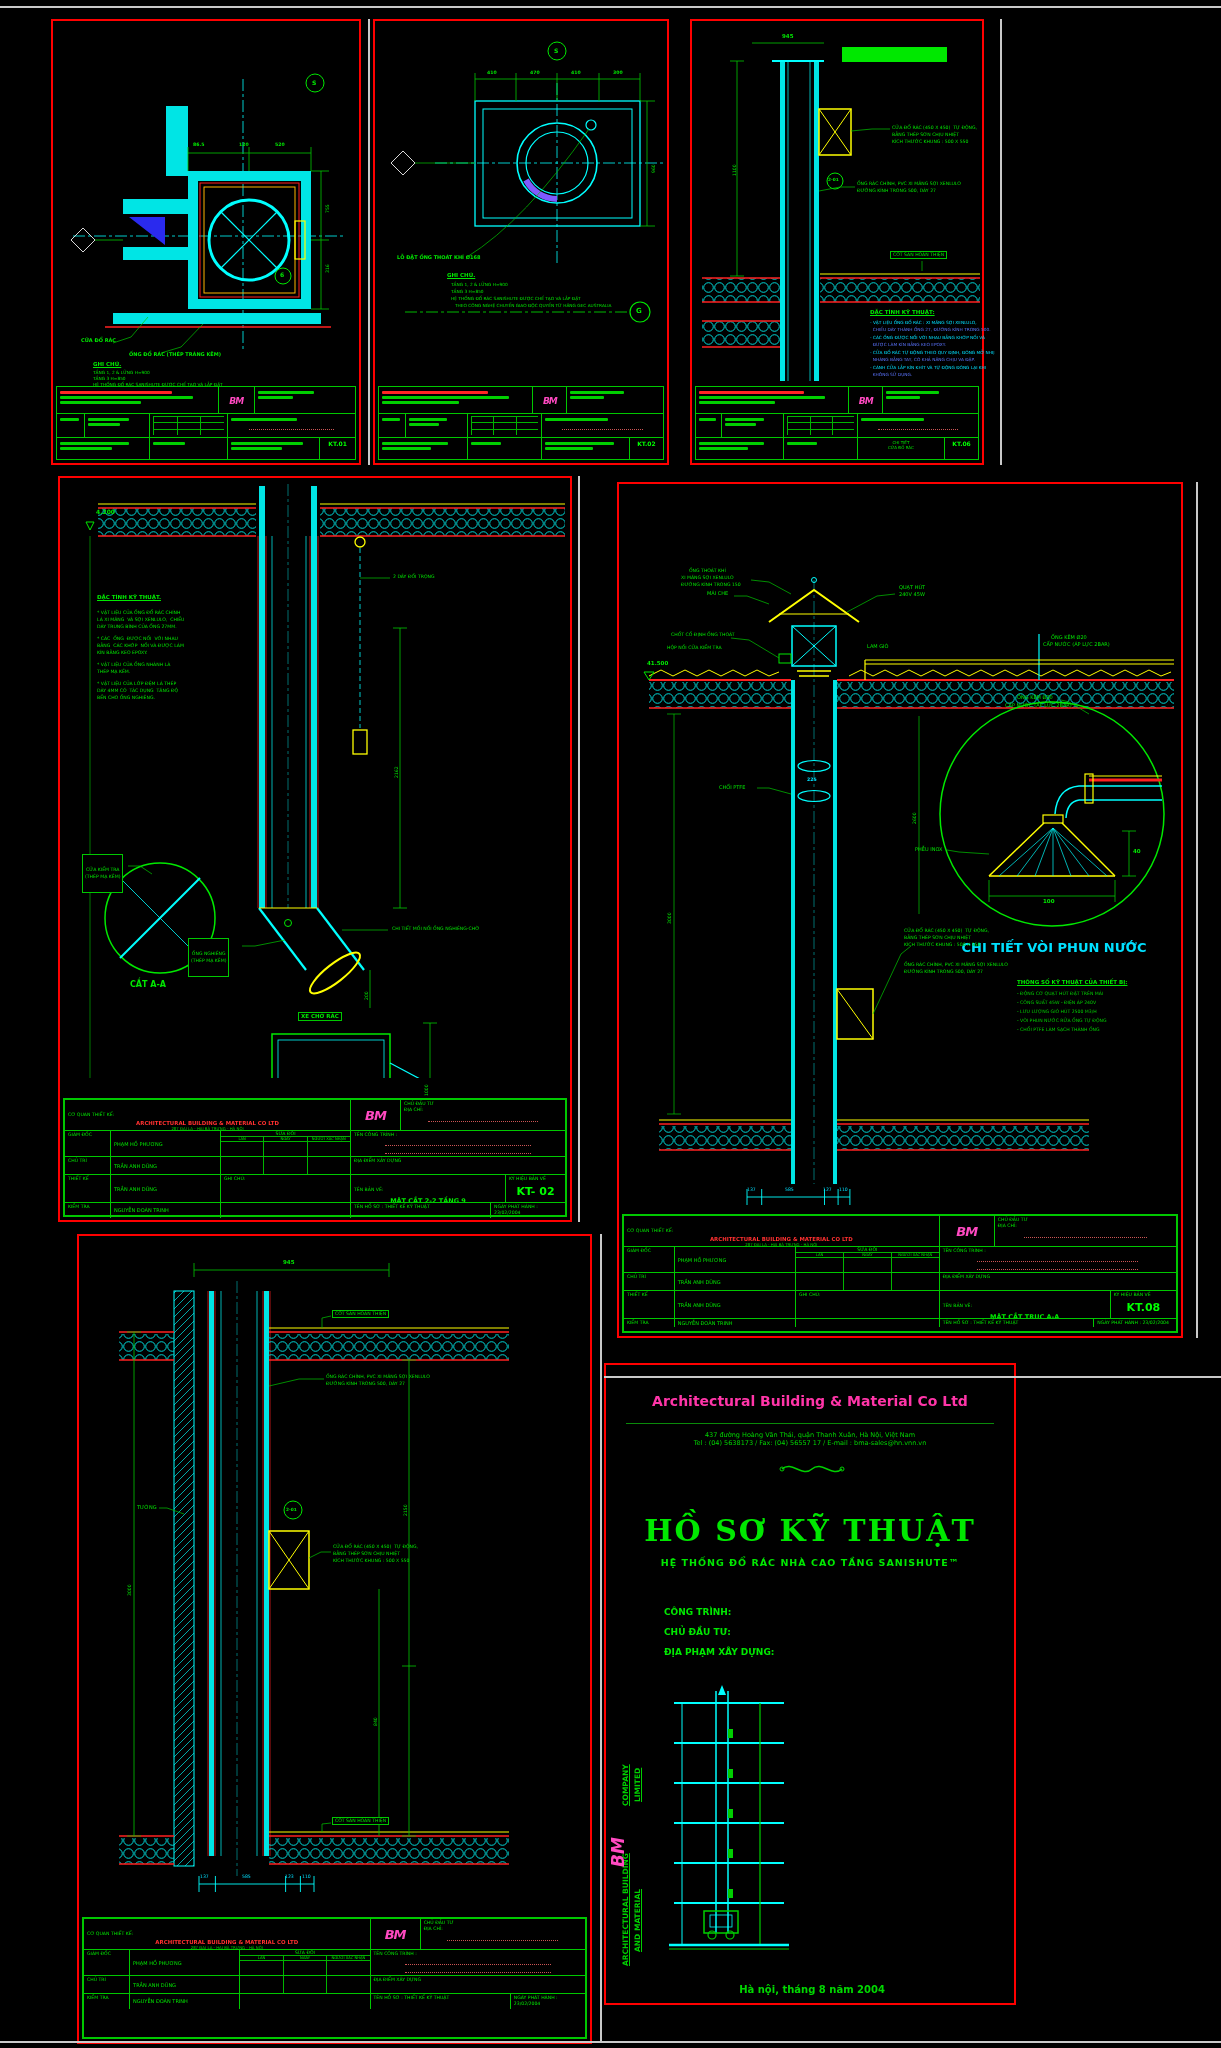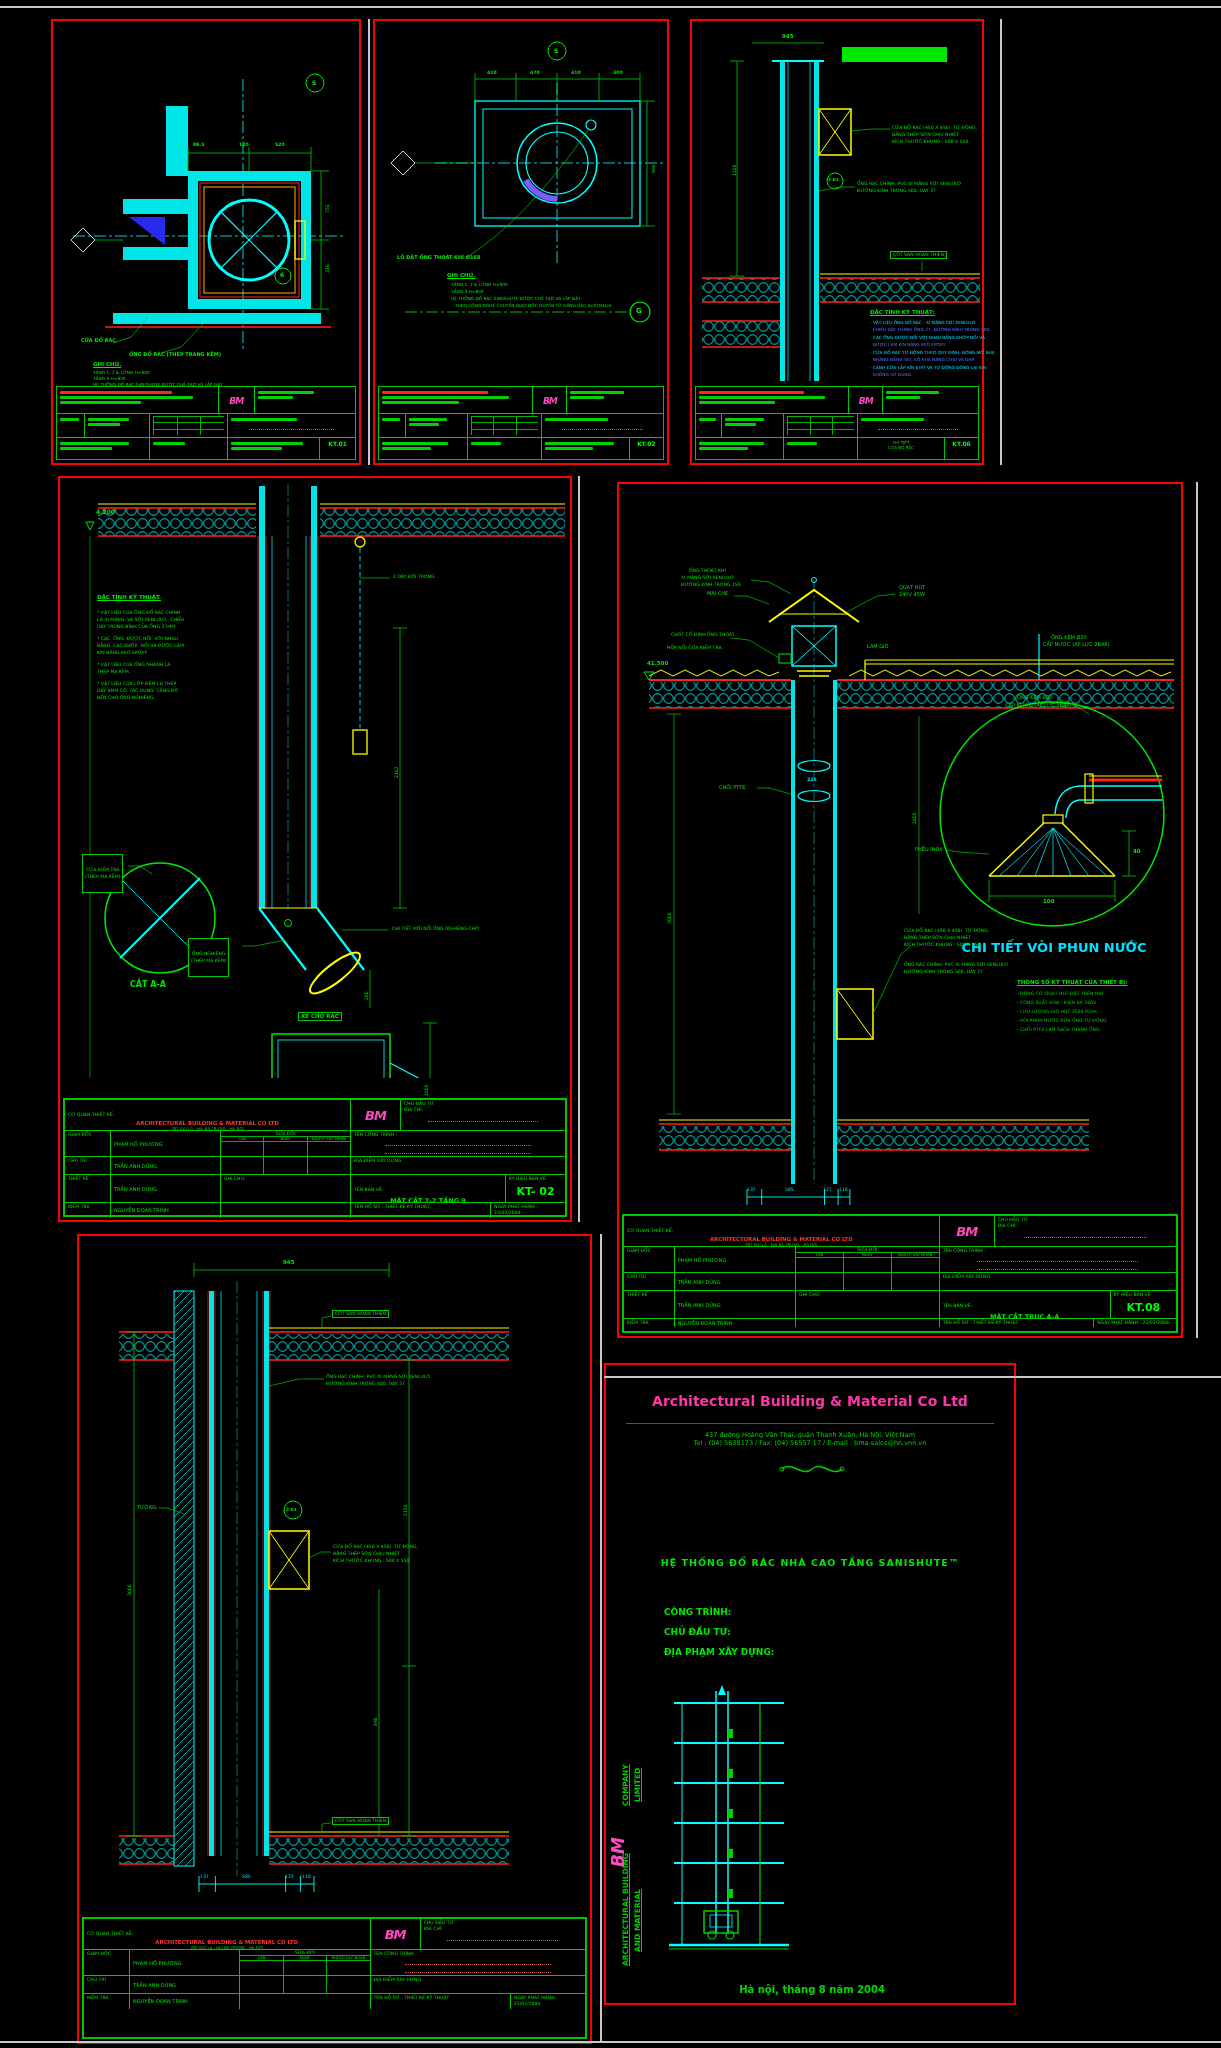--- a/index.html
+++ b/index.html
@@ -906,20 +906,21 @@
 <div class="sheet" style="left:604px;top:1363px;width:412px;height:642px">
   <div class="cov-co" style="top:28px">Architectural Building &amp; Material Co Ltd</div>
   <div class="cov-line" style="left:20px;right:20px;top:58px"></div>
   <div class="cov-sm" style="top:66px">437 đường Hoàng Văn Thái,   quận Thanh Xuân,   Hà Nội,   Việt Nam</div>
   <div class="cov-sm" style="top:74px">Tel : (04) 5638173 / Fax: (04) 56557 17 / E-mail : bma-sales@hn.vnn.vn</div>
   <svg width="70" height="20" viewBox="0 0 70 20" style="position:absolute;left:171px;top:94px">
     <path d="M5,10 C15,1 25,19 35,10 C45,1 55,19 65,10" fill="none" stroke="#00cf00" stroke-width="1.5"></path>
     <circle cx="5" cy="10" r="2" fill="none" stroke="#00cf00" stroke-width="1"></circle>
     <circle cx="65" cy="10" r="2" fill="none" stroke="#00cf00" stroke-width="1"></circle>
   </svg>
+  <div class="cov-title" style="top:148px">HỒ SƠ KỸ THUẬT</div>
   <div class="cov-sub" style="top:192px">HỆ THỐNG ĐỔ RÁC NHÀ CAO TẦNG SANISHUTE™</div>
   <div class="cov-field" style="left:58px;top:242px">CÔNG TRÌNH:</div>
   <div class="cov-field" style="left:58px;top:262px">CHỦ ĐẦU TƯ:</div>
   <div class="cov-field" style="left:58px;top:282px">ĐỊA PHẠM XÂY DỰNG:</div>
   <svg class="lw" width="130" height="300" viewBox="0 0 130 300" style="left:58px;top:318px">
     <polygon points="54,12 62,12 58,2" fill="#00ffff"></polygon>
     <line x1="18" y1="20" x2="18" y2="262" stroke="#00ffff" stroke-width="1"></line>
     <line x1="10" y1="20" x2="120" y2="20" stroke="#00ffff" stroke-width="2"></line>
     <line x1="10" y1="60" x2="120" y2="60" stroke="#00ffff" stroke-width="2"></line>
     <line x1="10" y1="100" x2="120" y2="100" stroke="#00ffff" stroke-width="2"></line>

